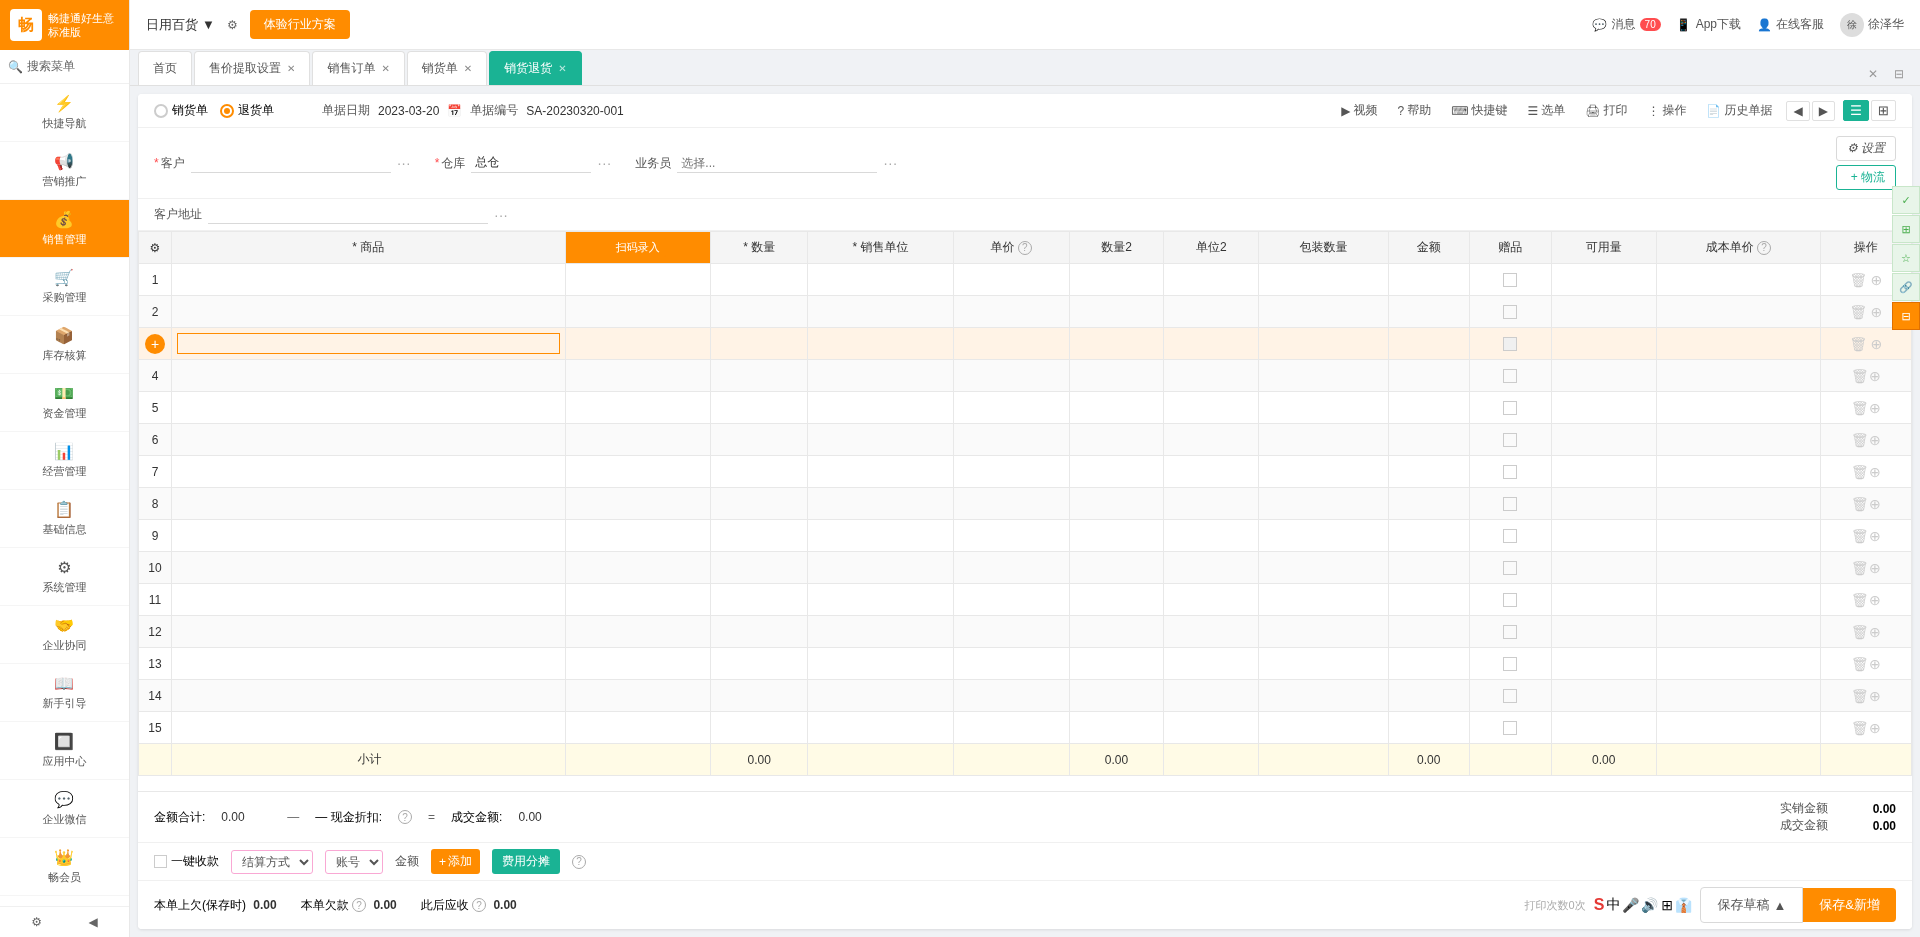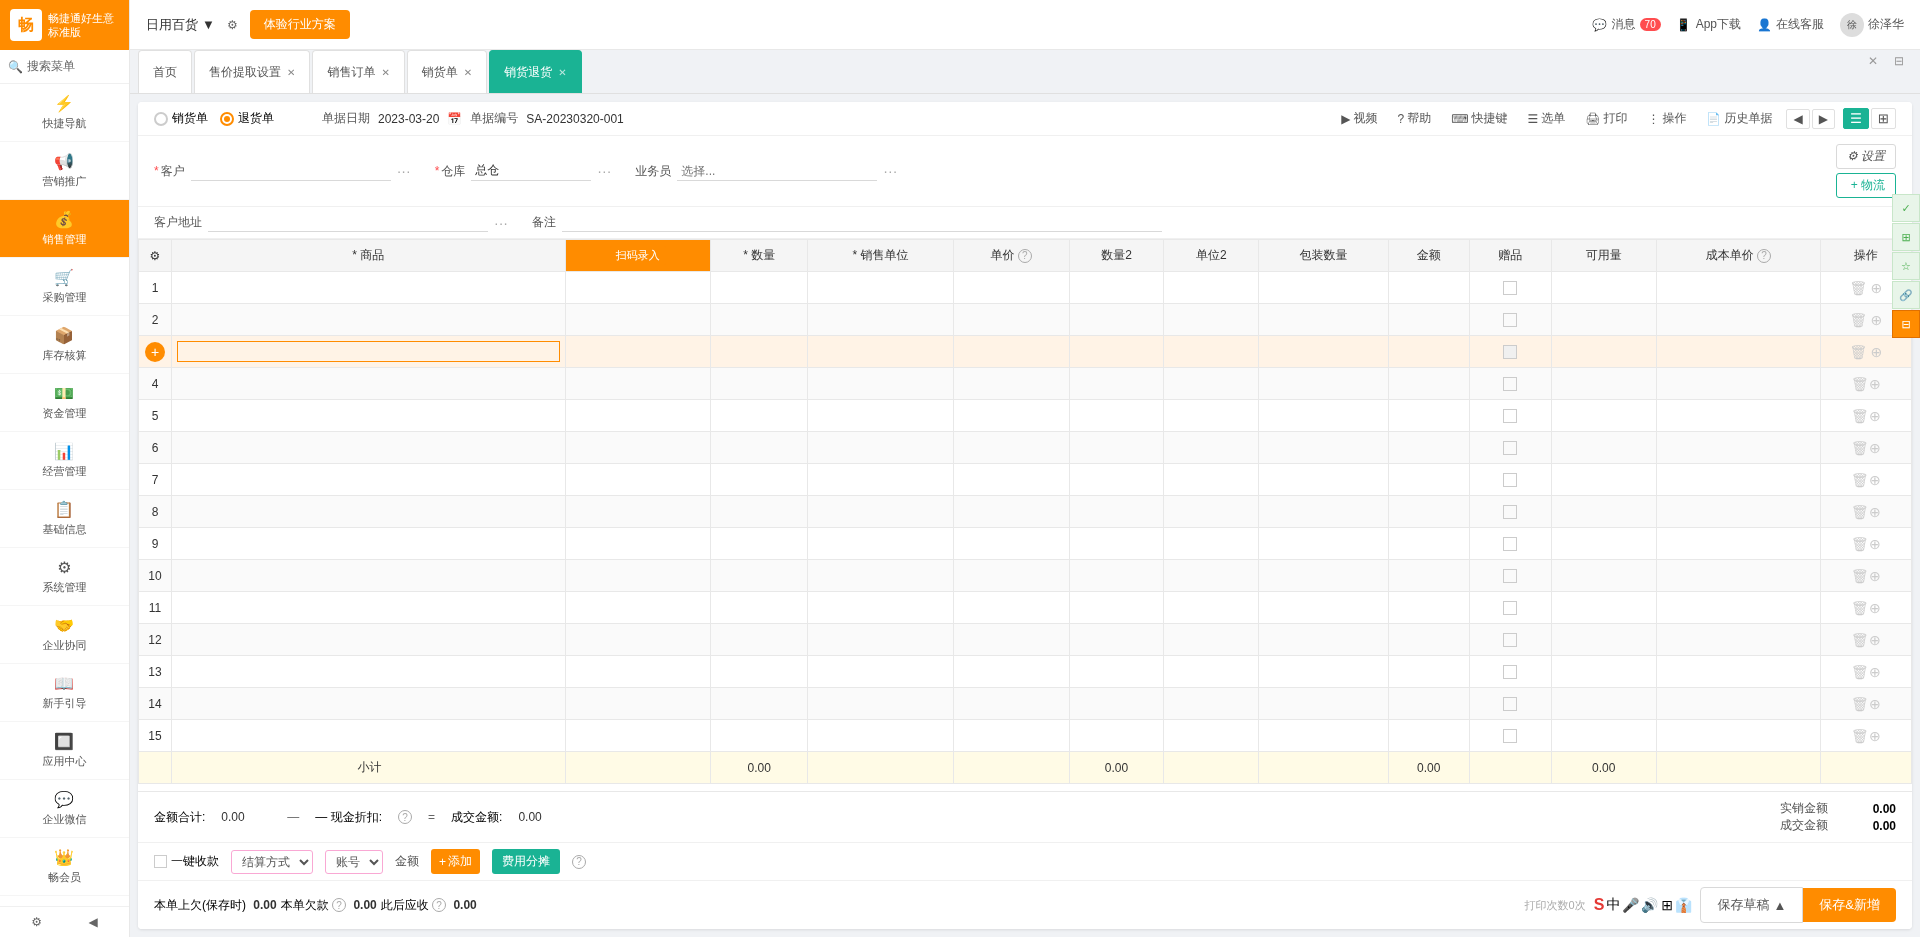--- a/index.html
+++ b/index.html
@@ -25,21 +25,21 @@
     .topbar { height: 50px; background: #fff; display: flex; align-items: center; padding: 0 16px; border-bottom: 1px solid #e8e8e8; justify-content: space-between; }
     .topbar-left { display: flex; align-items: center; gap: 12px; }
     .topbar-dropdown { display: flex; align-items: center; gap: 4px; cursor: pointer; color: #333; font-size: 13px; }
     .topbar-btn { background: #ff8c00; color: #fff; border: none; padding: 6px 14px; border-radius: 4px; cursor: pointer; font-size: 12px; }
     .topbar-right { display: flex; align-items: center; gap: 16px; color: #555; font-size: 12px; }
     .topbar-right-item { display: flex; align-items: center; gap: 4px; cursor: pointer; }
     .badge { background: #ff4d4f; color: #fff; border-radius: 10px; font-size: 10px; padding: 1px 5px; }
     .avatar { width: 24px; height: 24px; background: #ddd; border-radius: 50%; display: flex; align-items: center; justify-content: center; font-size: 10px; }
 
     
-    .tabs { height: 44px; background: #f0f2f5; display: flex; padding: 0 8px; border-bottom: 1px solid #e0e0e0; }
+    .tabs { height: 36px; background: #f0f2f5; display: flex; align-items: flex-end; padding: 0 8px; border-bottom: 1px solid #e0e0e0; }
     .tab { padding: 8px 14px; background: #fff; border: 1px solid #e0e0e0; border-bottom: none; border-radius: 4px 4px 0 0; margin-right: 2px; cursor: pointer; font-size: 12px; color: #555; display: flex; align-items: center; gap: 6px; }
     .tab.active { background: #1ab394; color: #fff; border-color: #1ab394; }
     .tab .close { font-size: 10px; opacity: 0.7; }
     .tab-home { background: #fff; }
 
     
     .form-toolbar { display: flex; align-items: center; justify-content: space-between; padding: 6px 16px; background: #fff; border-bottom: 1px solid #f0f0f0; }
     .form-toolbar-left { display: flex; align-items: center; gap: 16px; }
     .form-toolbar-right { display: flex; align-items: center; gap: 8px; color: #555; font-size: 12px; }
     .toolbar-btn { display: flex; align-items: center; gap: 3px; cursor: pointer; color: #555; font-size: 12px; padding: 2px 6px; border-radius: 3px; }
@@ -319,24 +319,20 @@
           <button style="background:#fff; border:1px solid #d9d9d9; padding:3px 10px; border-radius:3px; cursor:pointer; font-size:12px; color:#555;font-style:italic;">⚙ 设置</button>
           <button style="background:#fff; border:1px solid #1ab394; color:#1ab394; padding:3px 10px; border-radius:3px; cursor:pointer; font-size:12px;text-align:right;">+ 物流</button>
         </div>
       </div>
 
       <div style="display:flex; align-items:center; padding:6px 16px; gap:24px; background:#fff; border-bottom:1px solid #f0f0f0;">
         <div class="form-field">
           <span class="field-label">客户地址</span>
           <input class="field-input" style="width: 280px;" placeholder="">
           <span class="field-dots">···</span>
-        </div>
-        <div class="form-field">
-          <span class="field-label">备注</span>
-          <input class="field-input" style="width: 600px;" placeholder="">
         </div>
       </div>
 
       <div class="table-container">
         <table class="data-table">
           <thead>
             <tr>
               <th class="th-gear">⚙</th>
               <th>* 商品</th>
               <th class="th-scan">
@@ -668,21 +664,21 @@
             <span>+</span>
             <span>添加</span>
           </button>
           <button class="fee-btn">
             <span>费用分摊</span>
           </button>
           <span class="info-question">?</span>
         </div>
 
         <div class="footer-summary">
-          <div style="display:flex; align-items:center; gap:4px;">
+          <div style="display:flex; align-items:center; gap:24px;">
             <span>
               <span>本单上欠(保存时)</span>
               <strong style="color:#333; margin-left:4px;">0.00</strong>
             </span>
             <span>
               <span>本单欠款</span>
               <span class="info-question">?</span>
               <strong style="color:#333; margin-left:4px;">0.00</strong>
             </span>
             <span>

